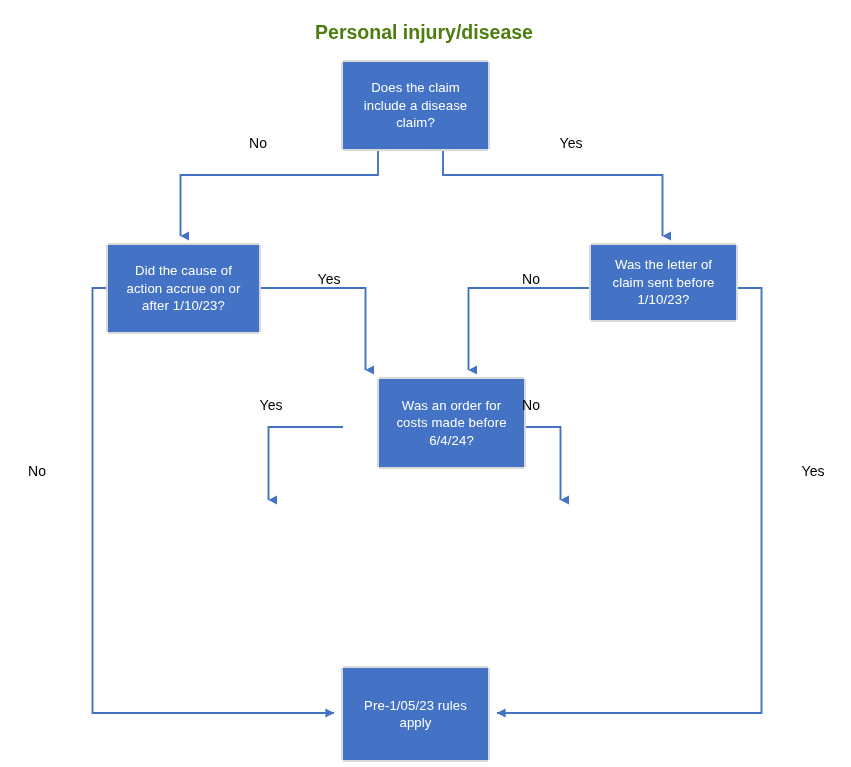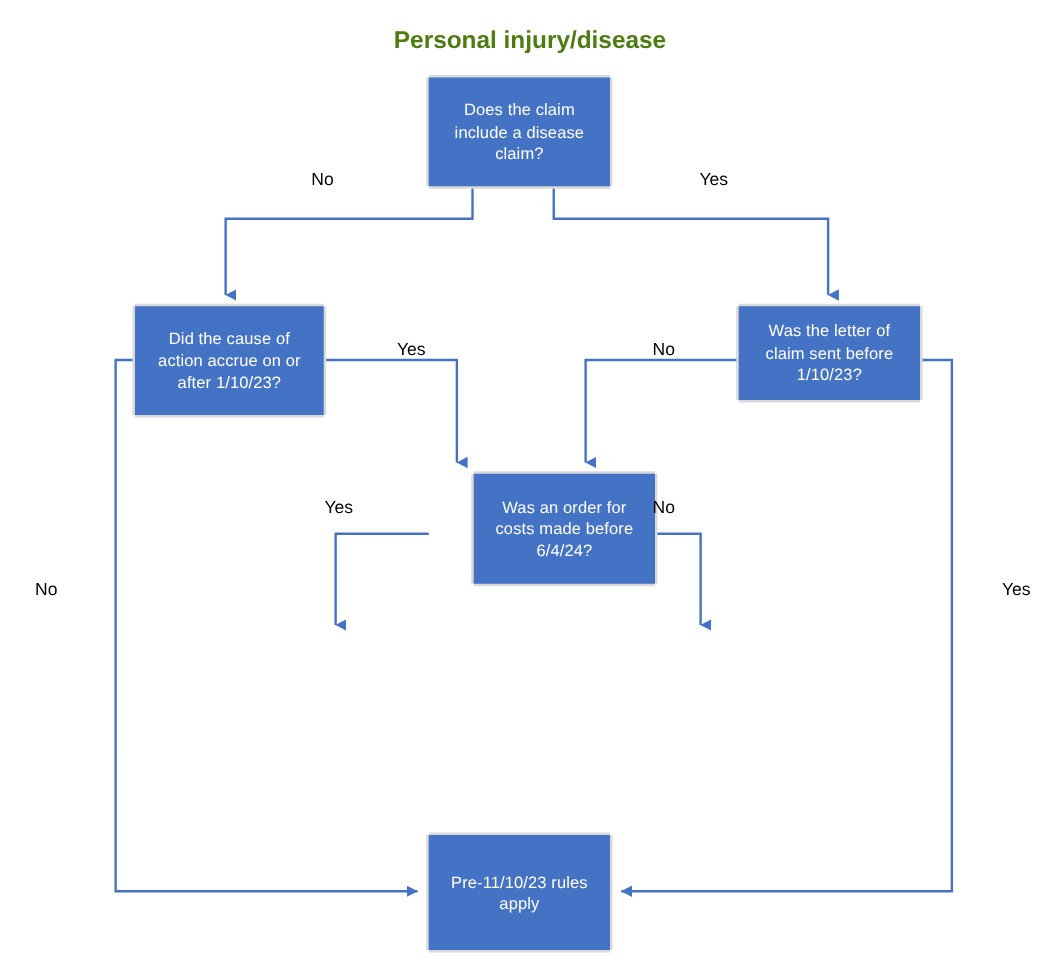--- a/index.html
+++ b/index.html
@@ -116,21 +116,21 @@
     <span class="node-text">Was the letter of claim sent before 1/10/23?</span>
   </div>
 
   <div class="node" style="left:343px; top:379px; width:145px; height:88px;margin-left:36px;">
     <span class="node-text">Was an order for costs made before 6/4/24?</span>
   </div>
 
 
 
   <div class="node" style="left:343px; top:668px; width:145px; height:92px;">
-    <span class="node-text">Pre-11/10/23 rules apply</span>
+    <span class="node-text">Pre-1/05/23 rules apply</span>
   </div>
 
   <div class="edge-label" style="left:258px; top:143px;">No</div>
   <div class="edge-label" style="left:571px; top:143px;">Yes</div>
   <div class="edge-label" style="left:329px; top:279px;">Yes</div>
   <div class="edge-label" style="left:531px; top:279px;">No</div>
   <div class="edge-label" style="left:37px; top:471px;">No</div>
   <div class="edge-label" style="left:813px; top:471px;">Yes</div>
   <div class="edge-label" style="left:271px; top:405px;">Yes</div>
   <div class="edge-label" style="left:531px; top:405px;">No</div>

